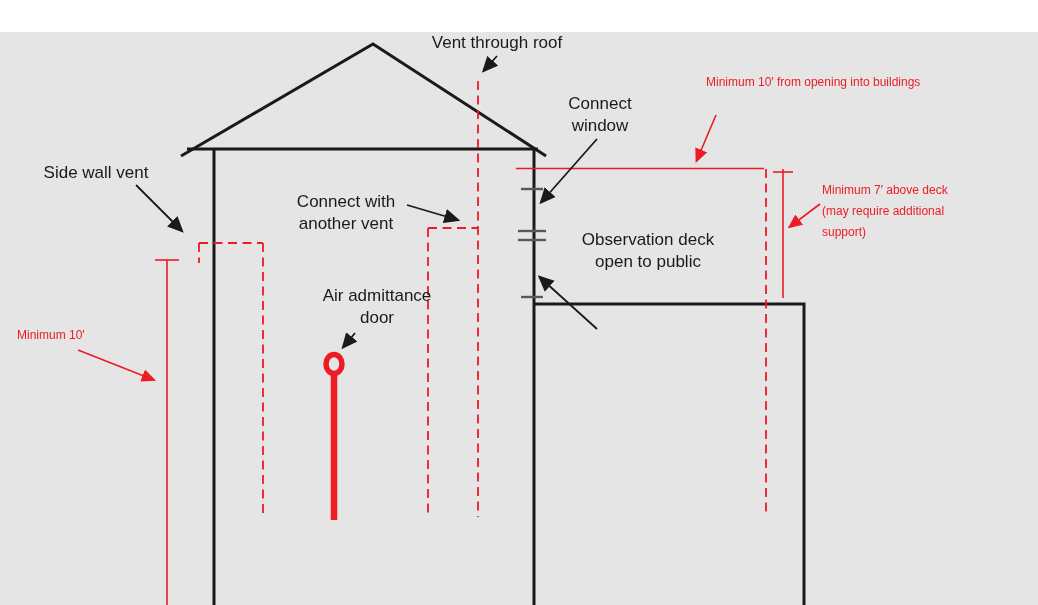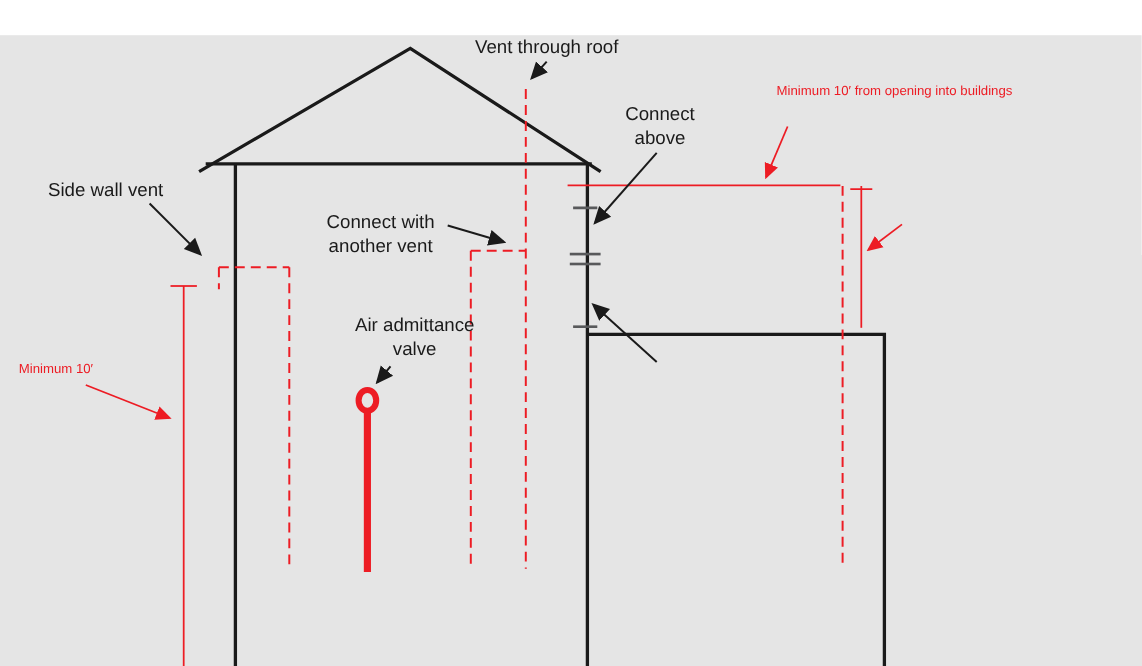--- a/index.html
+++ b/index.html
@@ -114,32 +114,41 @@
 
   <div class="lbl black center" style="left:96px;top:130px">Side wall vent</div>
 
   <div class="lbl black center" style="left:346px;top:159px">
     <span>Connect with</span>
     <span>another vent</span>
   </div>
 
   <div class="lbl black center" style="left:600px;top:61px">
     <span>Connect</span>
-    <span>above</span>
+    <span>window</span>
   </div>
 
   <div class="lbl black center" style="left:377px;top:253px">
     <span>Air admittance</span>
-    <span>valve</span>
+    <span>door</span>
   </div>
 
+  <div class="lbl black center" style="left:648px;top:197px">
+    <span>Observation deck</span>
+    <span>open to public</span>
+  </div>
 
 
   <div class="lbl black" style="left:28px;top:569px">Connect</div>
 
   <div class="lbl red" style="left:706px;top:40px">
     <span>Minimum 10′ from opening into buildings</span>
   </div>
 
+  <div class="lbl red" style="left:822px;top:148px">
+    <span>Minimum 7′ above deck</span>
+    <span>(may require additional</span>
+    <span>support)</span>
+  </div>
 
   <div class="lbl red" style="left:17px;top:293px">Minimum 10′</div>
 
 </div>
 
 </body></html>

